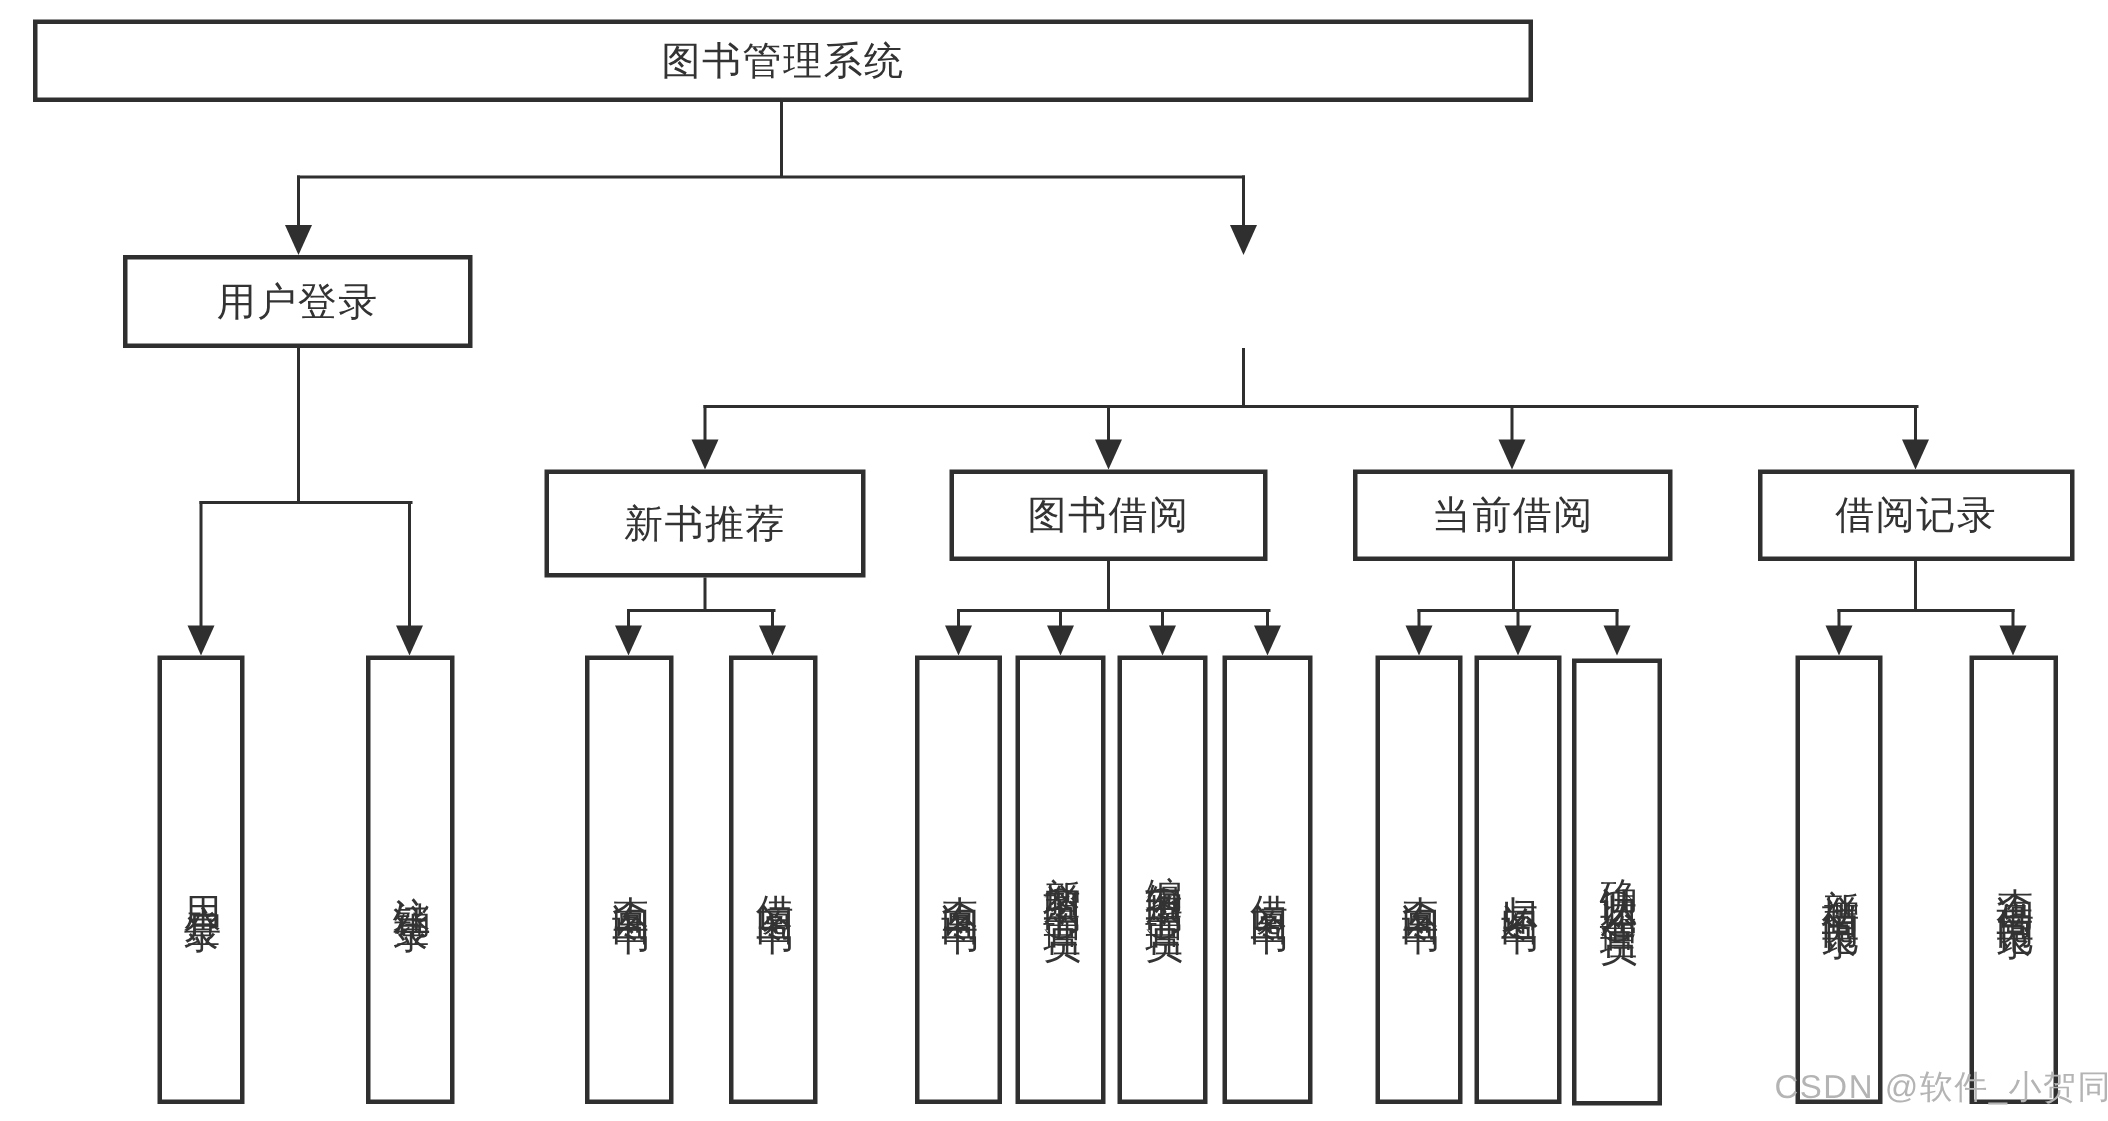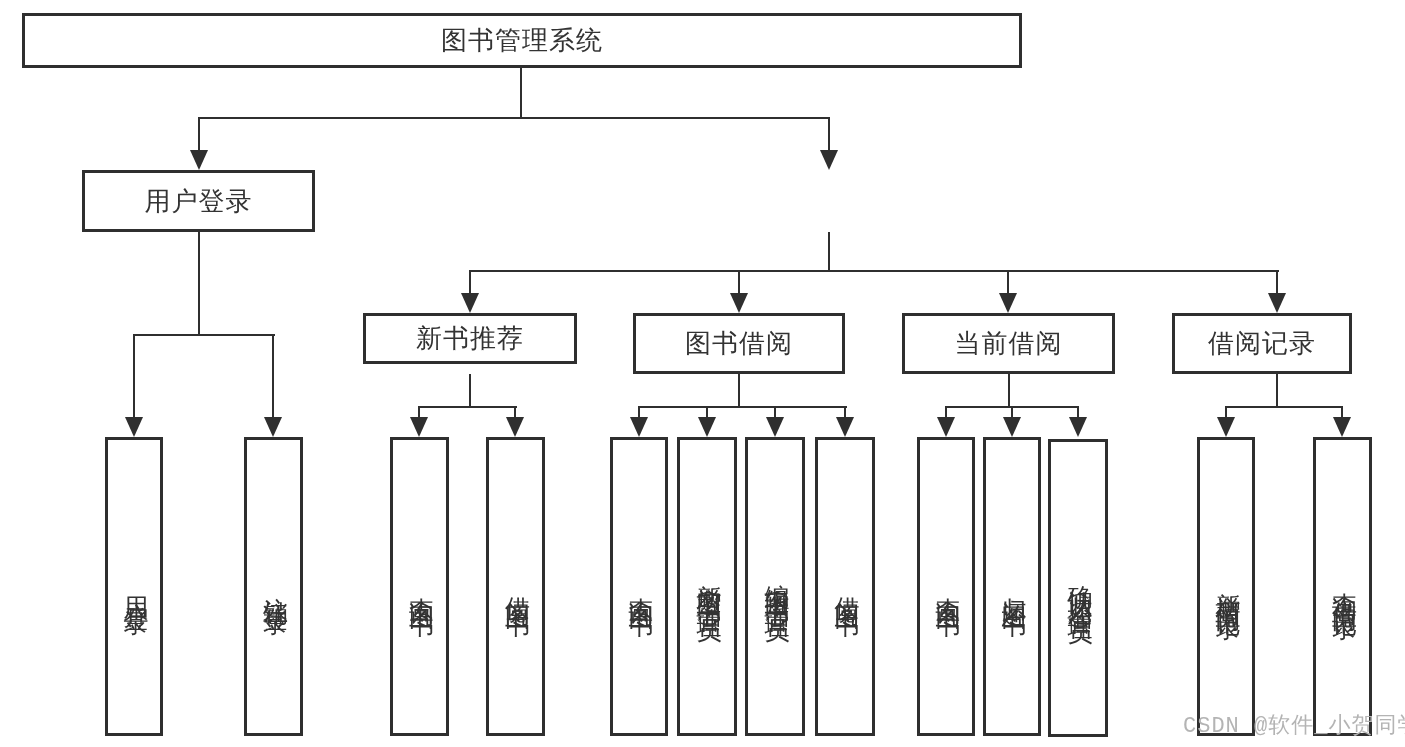--- a/index.html
+++ b/index.html
@@ -1,20 +1,20 @@
 <!DOCTYPE html>
 <html><head>
 <meta charset="utf-8">
 <style>
   html,body { margin:0; padding:0; background:#ffffff; }
   .stage {
     position:relative;
     width:1405px; height:747px;
     background:#ffffff;
-    font-family:Liberation Mono, monospace;
+    font-family:Liberation Sans, sans-serif;
     color:#333333;
     overflow:hidden;
   }
   
   .node {
     position:absolute;
     background:#ffffff;
     border:3px solid #2f2f2f;
     box-sizing:border-box;
     display:flex;
@@ -86,30 +86,30 @@
   <div class="hl" style="left:469px; top:270px; width:810px;"></div>
   <div class="vl" style="left:469px; top:270px; height:26px;"></div>
   <div class="ah" style="left:461px; top:293px;"></div>
   <div class="vl" style="left:738px; top:270px; height:26px;"></div>
   <div class="ah" style="left:730px; top:293px;"></div>
   <div class="vl" style="left:1007px; top:270px; height:26px;"></div>
   <div class="ah" style="left:999px; top:293px;"></div>
   <div class="vl" style="left:1276px; top:270px; height:26px;"></div>
   <div class="ah" style="left:1268px; top:293px;"></div>
 
-  <div class="node" style="left:363px; top:313px; width:214px; height:51px;">
+  <div class="node" style="left:363px; top:313px; width:214px; height:72px;">
     <span>新书推荐</span>
   </div>
   <div class="node" style="left:902px; top:313px; width:213px; height:61px;">
     <span>当前借阅</span>
   </div>
   <div class="node" style="left:633px; top:313px; width:212px; height:61px;">
     <span>图书借阅</span>
   </div>
-  <div class="node" style="left:1172px; top:313px; width:180px; height:61px;">
+  <div class="node" style="left:1172px; top:313px; width:211px; height:61px;">
     <span>借阅记录</span>
   </div>
 
   <div class="vl" style="left:469px; top:374px; height:34px;"></div>
   <div class="hl" style="left:418px; top:406px; width:99px;"></div>
   <div class="vl" style="left:418px; top:406px; height:14px;"></div>
   <div class="ah" style="left:410px; top:417px;"></div>
   <div class="vl" style="left:514px; top:406px; height:14px;"></div>
   <div class="ah" style="left:506px; top:417px;"></div>
 

